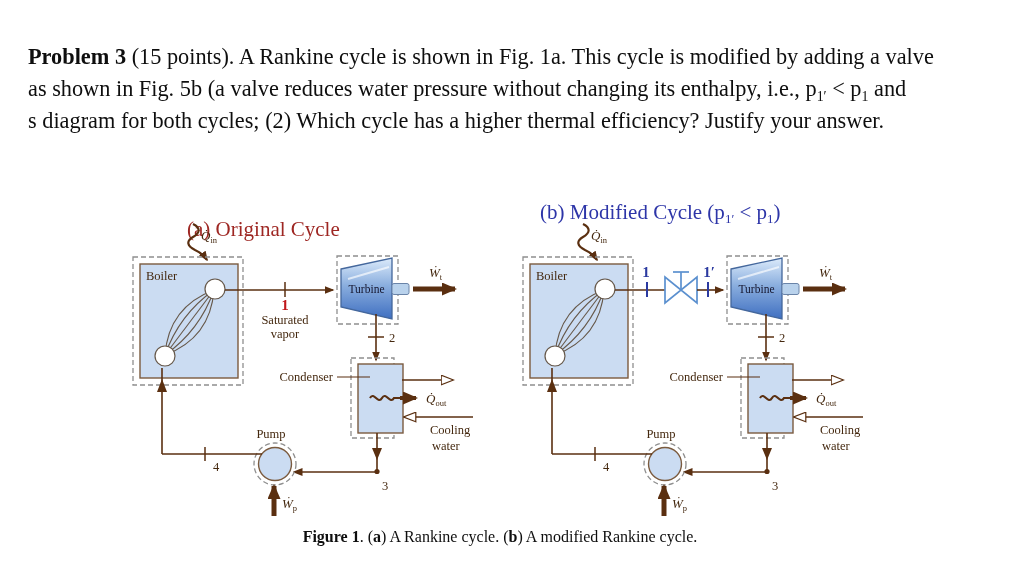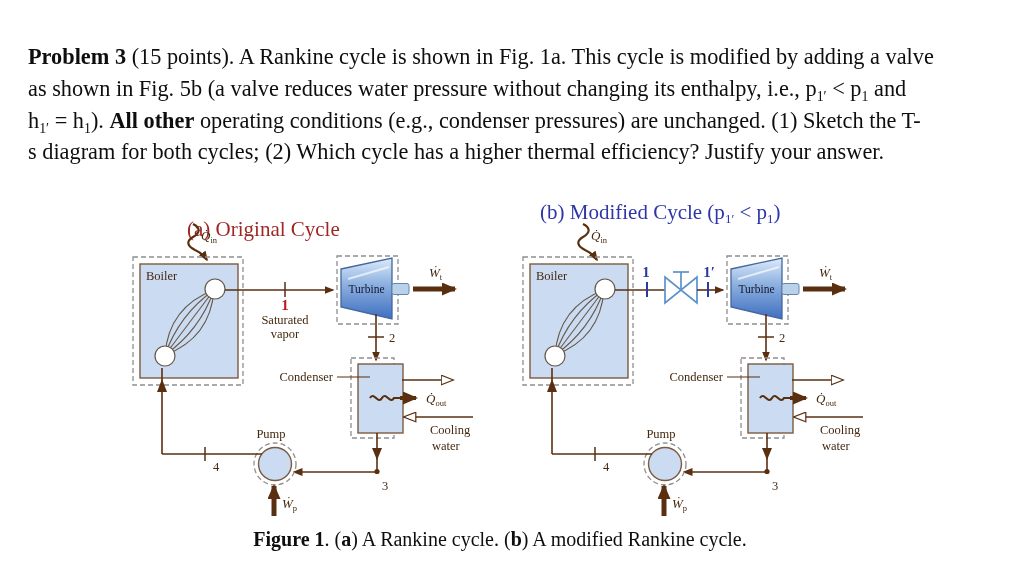--- a/index.html
+++ b/index.html
@@ -12,21 +12,21 @@
   .math{}
   sub{font-size:0.62em;line-height:0;}
   
   .figtitle{position:absolute;font-family:Liberation Serif, serif;
             font-size:21px;white-space:nowrap;margin-top:26px;}
   .title-a{left:187px;top:191px;color:var(--title-a);}
   .title-b{left:540px;top:174px;color:var(--title-b);}
   .tsub{font-size:13px;vertical-align:-4px;}
   
   .caption{position:absolute;top:528px;left:0;width:1000px;text-align:center;
-           font-size:20px;white-space:nowrap;}
+           font-size:16px;white-space:nowrap;}
   
   svg{position:absolute;top:220px;width:370px;height:302px;}
   .svg-a{left:120px;} .svg-b{left:510px;}
   .pipe{stroke:var(--pipe-brown);stroke-width:1.6;fill:none;}
   .pipe-thin{stroke:var(--pipe-brown);stroke-width:1.1;fill:none;}
   .pipe-thick{stroke:var(--pipe-brown);stroke-width:5;fill:none;}
   .pipe-med{stroke:var(--pipe-brown);stroke-width:4;fill:none;}
   .squig{stroke:var(--pipe-brown);stroke-width:2.2;fill:none;}
   .tick{stroke:var(--pipe-brown);stroke-width:1.5;}
   .tickb{stroke:var(--state-blue);stroke-width:2;}
@@ -49,21 +49,20 @@
   .gs1{stop-color:var(--turbine-top);} .gs2{stop-color:var(--turbine-mid);} .gs3{stop-color:var(--turbine-bottom);}
 </style>
 </head>
 <body>
 
 <div class="page">
 
   <div class="problem">
     <div class="pline"><b>Problem 3</b><span> (15 points). A Rankine cycle is shown in Fig. 1a. This cycle is modified by adding a valve</span></div>
     <div class="pline"><span>as shown in Fig. 5b (a valve reduces water pressure without changing its enthalpy, i.e., </span><span class="math"><span>p</span><sub>1′</sub></span><span> &lt; </span><span class="math"><span>p</span><sub>1</sub></span><span> and</span></div>
-    <div class="pline"><span class="math"><span>h</span><sub>1′</sub></span><span> = </span><span class="math"><span>h</span><sub>1</sub></span><span>). </span><b>All other</b><span> operating conditions (e.g., condenser pressures) are unchanged. (1) Sketch the T-</span></div>
     <div class="pline"><span>s diagram for both cycles; (2) Which cycle has a higher thermal efficiency? Justify your answer.</span></div>
   </div>
 
   <div class="figtitle title-a">(a) Original Cycle</div>
   <div class="figtitle title-b"><span>(b) Modified Cycle (p</span><span class="tsub">1′</span><span> &lt; p</span><span class="tsub">1</span><span>)</span></div>
 
   <svg class="svg-a" viewBox="120 220 370 302">
     <defs>
       <linearGradient id="tgrad_a" x1="0" y1="0" x2="0" y2="1">
         <stop offset="0" class="gs1"></stop>

